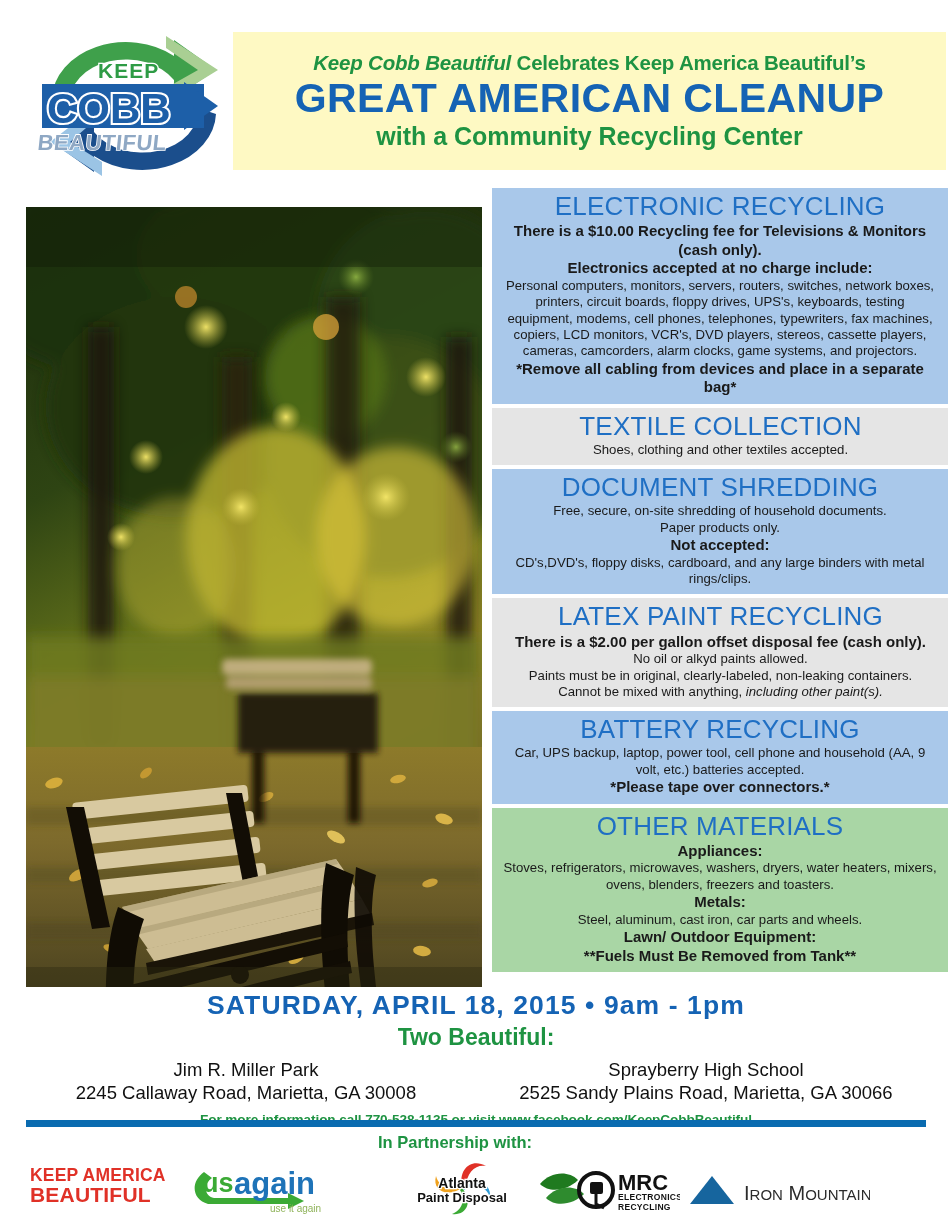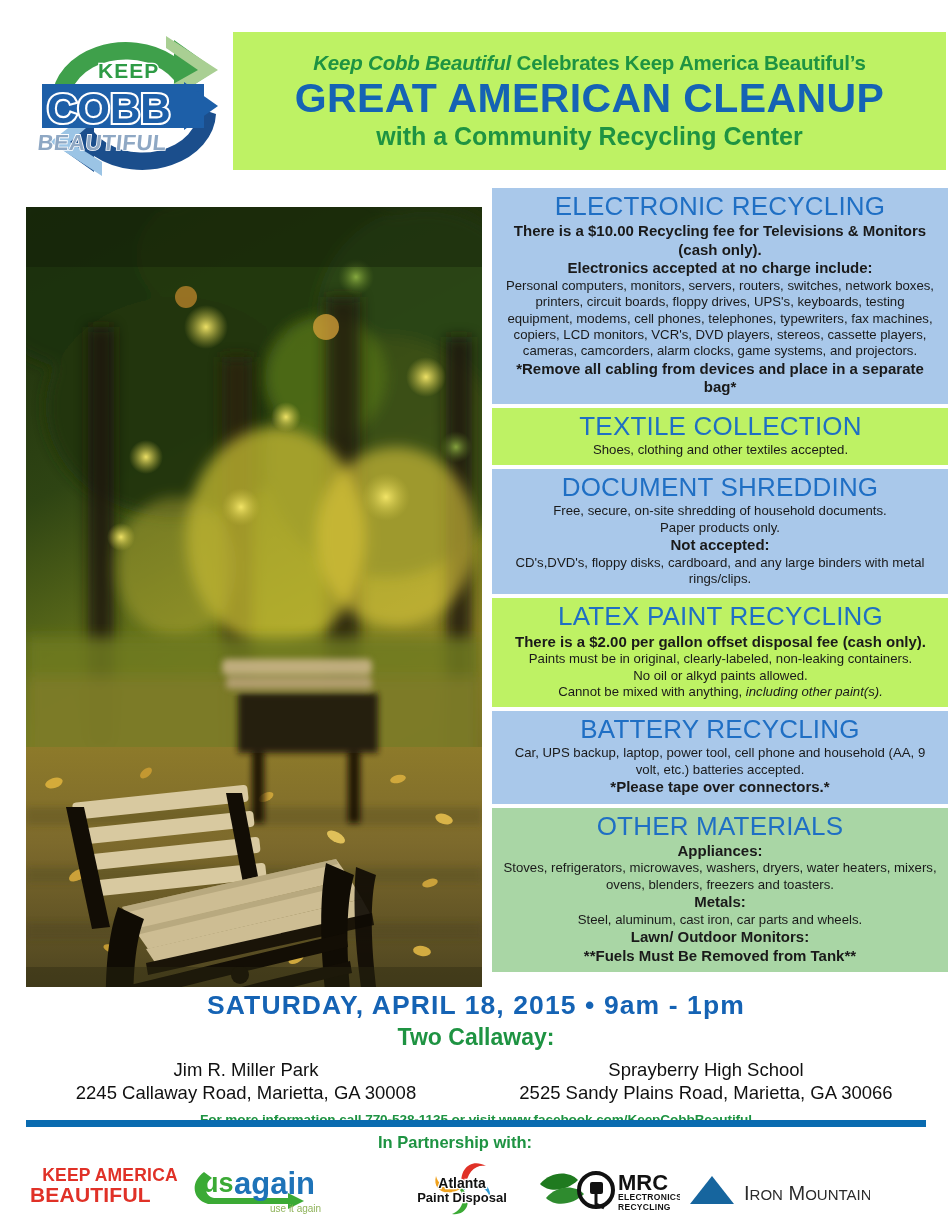--- a/index.html
+++ b/index.html
@@ -4,21 +4,21 @@
 <style>
   html,body{margin:0;padding:0;background:#fff;}
   body{width:952px;height:1232px;position:relative;
        font-family:"Liberation Sans","DejaVu Sans",sans-serif;
        color:#111;overflow:hidden;}
   .page{position:absolute;inset:0;background:#ffffff;}
 
   
   .header{position:absolute;left:0;top:0;width:952px;height:186px;padding-left:24px;}
   .banner{position:absolute;left:233px;top:32px;width:713px;height:138px;
-          background:#bef264;display:flex;flex-direction:column;
+          background:#fef9c3;display:flex;flex-direction:column;
           align-items:center;justify-content:center;}
   .banner-l1{font-size:20.5px;font-weight:bold;color:#1E9342;
              letter-spacing:-.2px;white-space:nowrap;line-height:1.15;}
   .banner-l1 em{font-style:italic;}
   .banner-l2{font-size:41px;font-weight:bold;color:#1563B4;
              letter-spacing:.4px;white-space:nowrap;line-height:1.08;
              margin-top:1px;}
   .banner-l3{font-size:25px;font-weight:bold;color:#1E9342;
              white-space:nowrap;line-height:1.15;margin-top:2px;}
 
@@ -29,21 +29,21 @@
   
   .photo{position:absolute;left:26px;top:207px;width:456px;height:780px;
          overflow:hidden;background:#24330f;}
   .photo svg{display:block;width:456px;height:780px;}
 
   
   .sections{position:absolute;left:492px;top:188px;width:456px;}
   .sec{width:456px;box-sizing:border-box;padding:4px 10px 7px;
        margin-bottom:4px;text-align:center;}
   .sec.blue{background:#A9C8EA;}
-  .sec.yellow{background:#bef264;padding-left:11px;}
+  .sec.yellow{background:#e5e5e5;padding-left:11px;}
   .sec.green{background:#A9D6A5;}
   .sec h2{margin:0 0 1px;font-size:26px;font-weight:normal;
           color:#1F6FC4;letter-spacing:.2px;line-height:1.12;}
   .sec p{margin:0;font-size:13.2px;line-height:1.24;color:#1a1a1a;}
   .sec p.b{font-weight:bold;font-size:15px;}
   .sec p.it em{font-style:italic;}
 
   
   .event{position:absolute;left:0;top:990px;width:952px;text-align:center;}
   .event .date{font-size:26.5px;font-weight:bold;color:#1563B4;
@@ -59,21 +59,21 @@
 
   .divider{position:absolute;left:26px;top:1120px;width:900px;height:7px;
            background:#0A6BB0;}
 
   
   .footer{position:absolute;left:0;top:1130px;width:952px;height:102px;}
   .partner-title{position:absolute;left:378px;top:3px;font-size:16.5px;
                  font-weight:bold;color:#1E9342;}
   .kab{position:absolute;left:30px;top:36px;width:160px;height:42px;}
   .kab .l1{font-size:17.5px;font-weight:bold;color:#E03127;
-           letter-spacing:.2px;line-height:1.04;text-align:center;}
+           letter-spacing:.2px;line-height:1.04;}
   .kab .l2{font-size:21px;font-weight:bold;color:#E03127;
            letter-spacing:.2px;line-height:1.0;}
   .usagain{position:absolute;left:192px;top:30px;width:150px;height:56px;}
   .usagain svg{display:block;}
   .apd{position:absolute;left:412px;top:28px;width:100px;height:62px;}
   .mrc{position:absolute;left:538px;top:34px;width:142px;height:52px;}
   .iron{position:absolute;left:690px;top:40px;width:180px;height:40px;}
   .logo-txt{font-family:"Liberation Sans",sans-serif;}
 </style>
 </head>
@@ -281,43 +281,43 @@
       <div class="sec blue">
         <h2>DOCUMENT SHREDDING</h2>
         <p>Free, secure, on-site shredding of household documents.</p>
         <p>Paper products only.</p>
         <p class="b">Not accepted:</p>
         <p>CD's,DVD's, floppy disks, cardboard, and any large binders with metal rings/clips.</p>
       </div>
       <div class="sec yellow">
         <h2>LATEX PAINT RECYCLING</h2>
         <p class="b">There is a $2.00 per gallon offset disposal fee (cash only).</p>
+        <p>No oil or alkyd paints allowed.</p>
         <p>Paints must be in original, clearly-labeled, non-leaking containers.</p>
-        <p>No oil or alkyd paints allowed.</p>
         <p class="it"><span>Cannot be mixed with anything, </span><em>including other paint(s).</em></p>
       </div>
       <div class="sec blue">
         <h2>BATTERY RECYCLING</h2>
         <p>Car, UPS backup, laptop, power tool, cell phone and household (AA, 9 volt, etc.) batteries accepted.</p>
         <p class="b">*Please tape over connectors.*</p>
       </div>
       <div class="sec green">
         <h2>OTHER MATERIALS</h2>
         <p class="b">Appliances:</p>
         <p>Stoves, refrigerators, microwaves, washers, dryers, water heaters, mixers, ovens, blenders, freezers and toasters.</p>
         <p class="b">Metals:</p>
         <p>Steel, aluminum, cast iron, car parts and wheels.</p>
-        <p class="b">Lawn/ Outdoor Monitors:</p>
+        <p class="b">Lawn/ Outdoor Equipment:</p>
         <p class="b">**Fuels Must Be Removed from Tank**</p>
       </div>
     </div>
 
   <div class="event">
     <div class="date">SATURDAY, APRIL 18, 2015 • 9am - 1pm</div>
-    <div class="two">Two Callaway:</div>
+    <div class="two">Two Beautiful:</div>
     <div class="locs">
       <div class="loc">
         <div class="name">Jim R. Miller Park</div>
         <div class="addr">2245 Callaway Road, Marietta, GA 30008</div>
       </div>
       <div class="loc">
         <div class="name">Sprayberry High School</div>
         <div class="addr">2525 Sandy Plains Road, Marietta, GA 30066</div>
       </div>
     </div>

